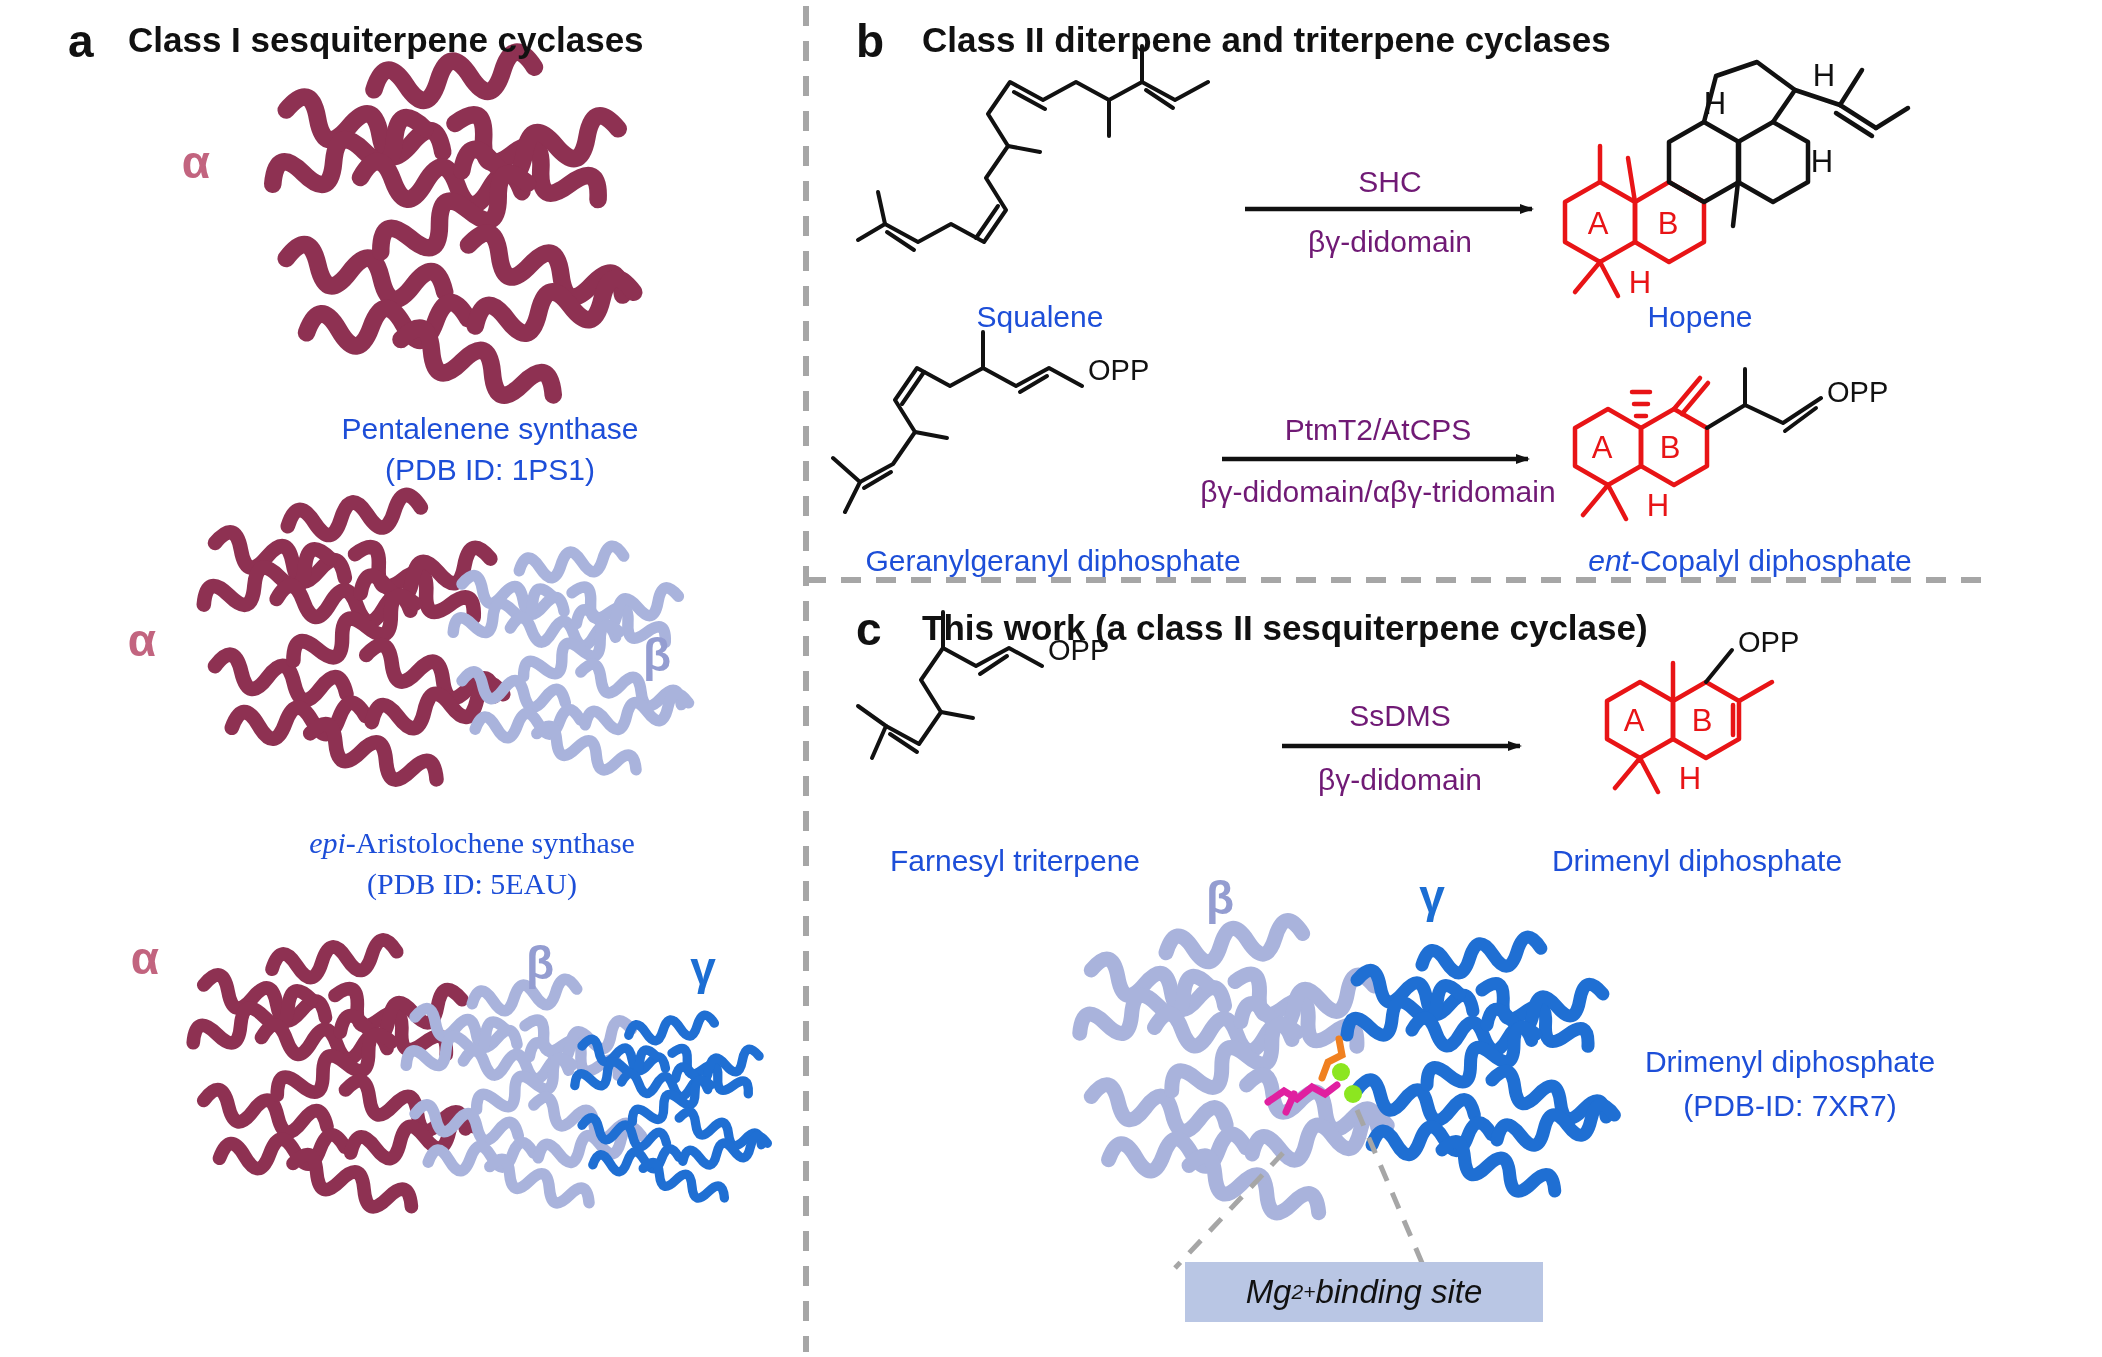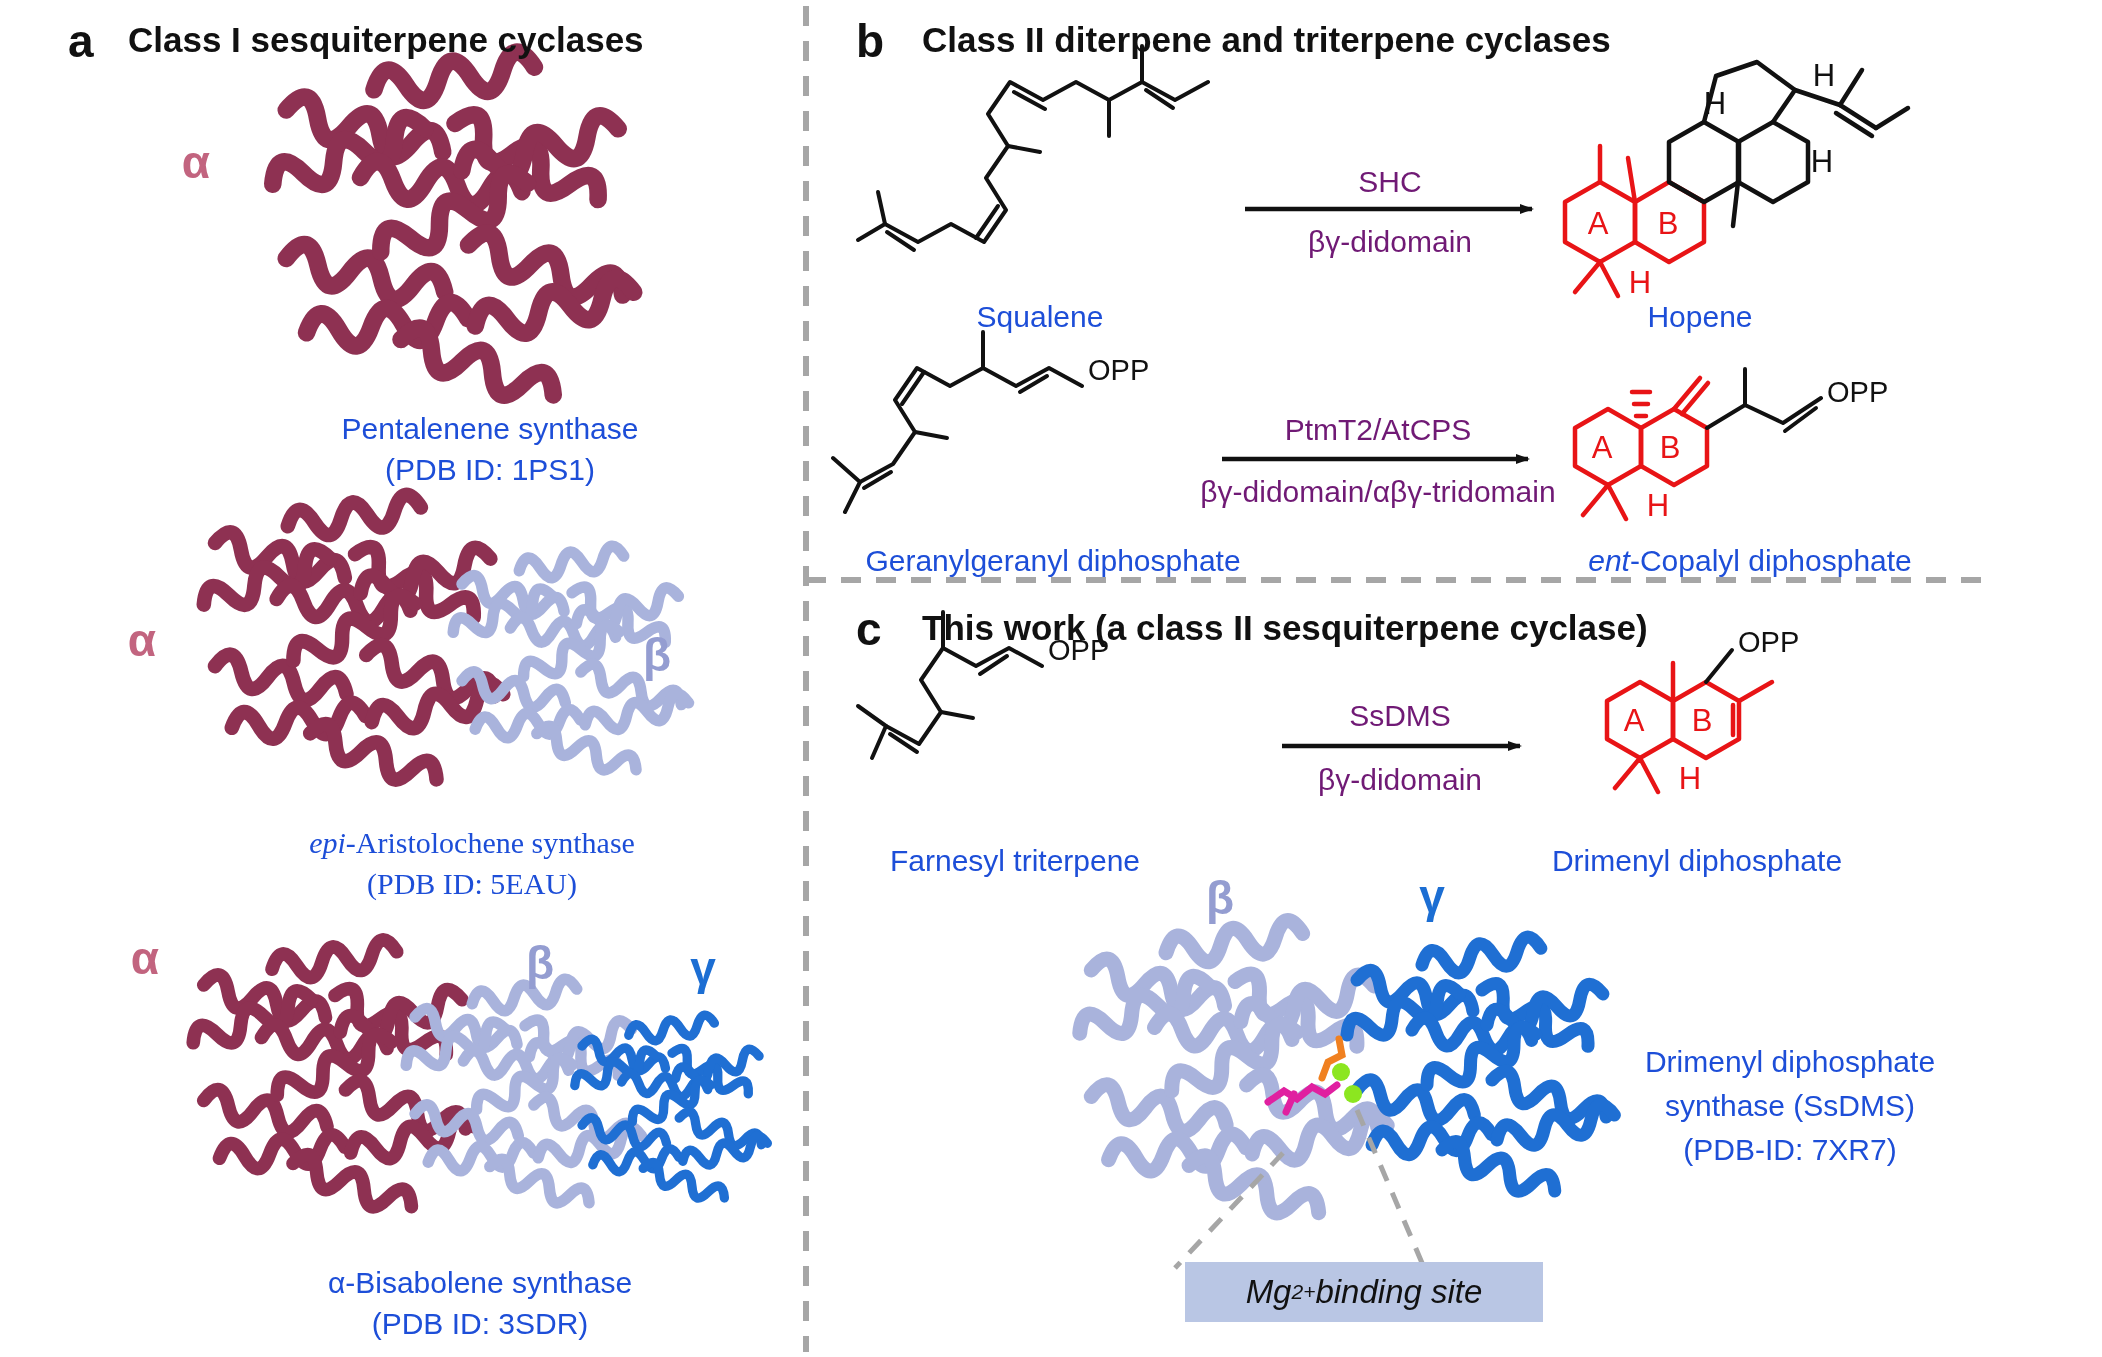--- a/index.html
+++ b/index.html
@@ -199,24 +199,20 @@
   <div class="abs greek alpha" style="left:142px;top:640px;">α</div>
   <div class="abs greek beta" style="left:657px;top:655px;">β</div>
   <div class="abs cap" style="left:472px;top:822px;font-family:Liberation Serif, serif;">
     <div><i>epi</i><span>-Aristolochene synthase</span></div>
     <div>(PDB ID: 5EAU)</div>
   </div>
 
   <div class="abs greek alpha" style="left:145px;top:958px;">α</div>
   <div class="abs greek beta" style="left:540px;top:963px;">β</div>
   <div class="abs greek gamma" style="left:703px;top:968px;">γ</div>
-  <div class="abs cap" style="left:480px;top:1262px;">
-    <div>α-Bisabolene synthase</div>
-    <div>(PDB ID: 3SDR)</div>
-  </div>
 
   <div class="abs cap" style="left:1040px;top:296px;">Squalene</div>
   <div class="abs rxn-label" style="left:1390px;top:182px;">SHC</div>
   <div class="abs rxn-label" style="left:1390px;top:242px;">βγ-didomain</div>
   <div class="abs cap" style="left:1700px;top:296px;">Hopene</div>
 
   <div class="abs cap" style="left:1053px;top:540px;">Geranylgeranyl diphosphate</div>
   <div class="abs rxn-label" style="left:1378px;top:430px;">PtmT2/AtCPS</div>
   <div class="abs rxn-label" style="left:1378px;top:492px;">βγ-didomain/αβγ-tridomain</div>
   <div class="abs cap" style="left:1738px;top:540px;margin-left:12px;">
@@ -226,21 +222,20 @@
   <div class="abs cap" style="left:1015px;top:840px;">Farnesyl triterpene</div>
   <div class="abs rxn-label" style="left:1400px;top:716px;">SsDMS</div>
   <div class="abs rxn-label" style="left:1400px;top:780px;">βγ-didomain</div>
   <div class="abs cap" style="left:1697px;top:840px;">Drimenyl diphosphate</div>
 
   <div class="abs greek beta" style="left:1220px;top:898px;">β</div>
   <div class="abs greek gamma" style="left:1432px;top:896px;">γ</div>
 
   <div class="abs cap" style="left:1790px;top:1040px;line-height:44px;">
     <div>Drimenyl diphosphate</div>
-    <div>synthase (SsDMS)</div>
     <div>(PDB-ID: 7XR7)</div>
   </div>
 
   <div class="abs mg-box" style="left:1185px;top:1262px;">
     <span>Mg</span>
       <sup>2+</sup>
       <span> binding site</span>
   </div>
 
 </div>

